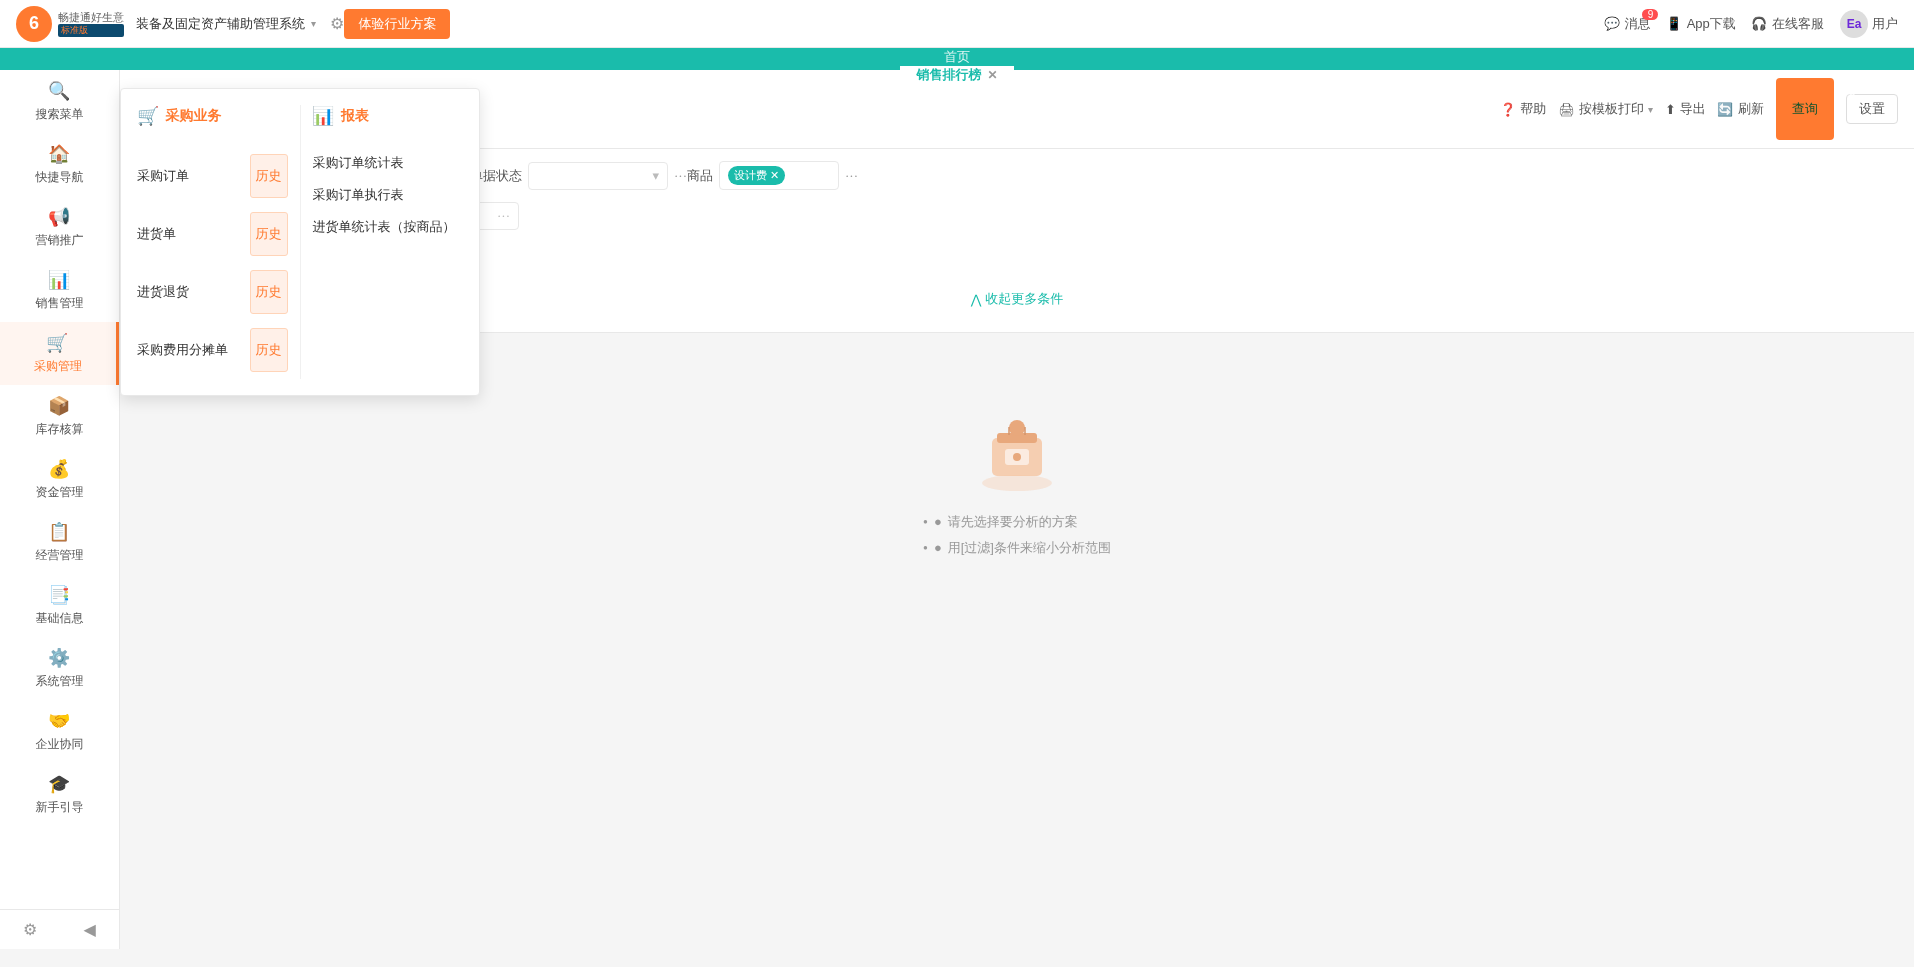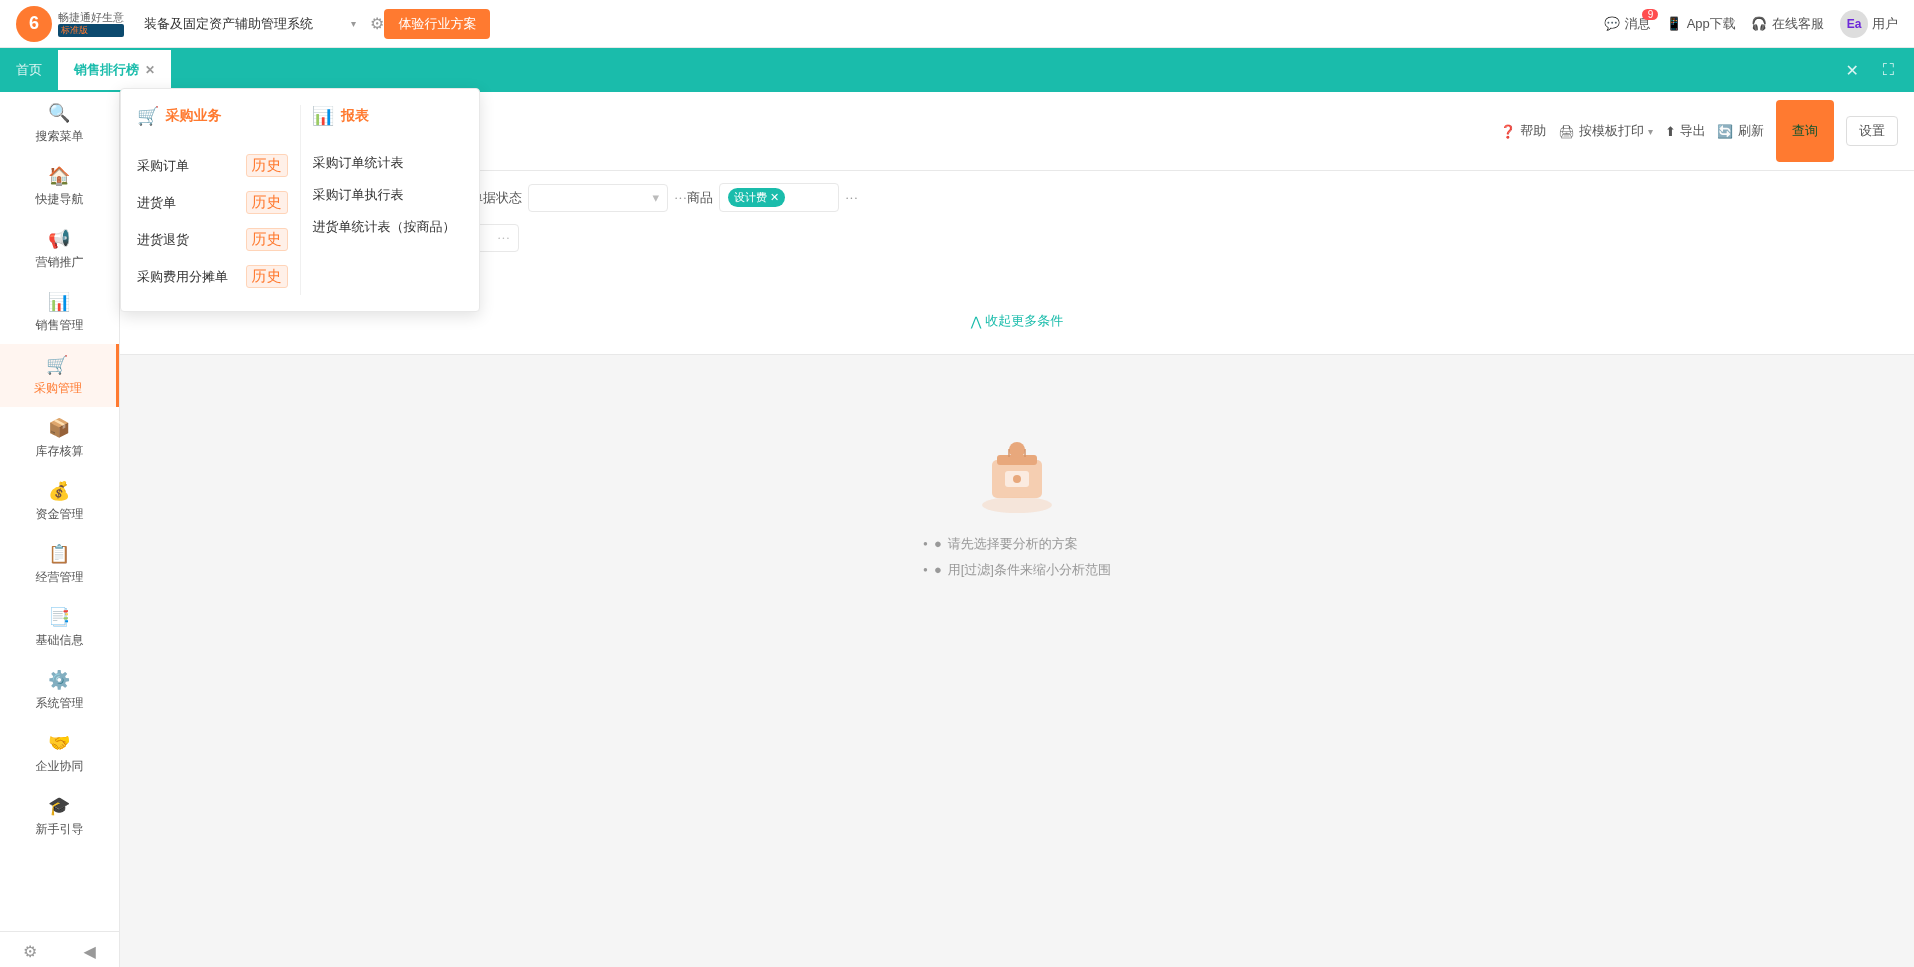--- a/index.html
+++ b/index.html
@@ -4,32 +4,32 @@
   <style>
     * { margin: 0; padding: 0; box-sizing: border-box; }
     body { font-family: "Microsoft YaHei", "PingFang SC", sans-serif; font-size: 13px; background: #f5f5f5; color: #333; width: 1914px; min-height: 967px; overflow-x: hidden; }
 
     
     .topbar { height: 48px; background: #fff; display: flex; align-items: center; padding: 0 16px; border-bottom: 1px solid #e8e8e8; position: relative; z-index: 100; }
     .topbar-logo { display: flex; align-items: center; width: 120px; }
     .logo-icon { width: 36px; height: 36px; background: #ff7a30; border-radius: 50%; display: flex; align-items: center; justify-content: center; color: white; font-size: 18px; font-weight: bold; }
     .logo-text { margin-left: 6px; font-size: 11px; color: #666; line-height: 1.3; }
     .logo-badge { font-size: 9px; color: #ff7a30; background: #0c4a6e; padding: 1px 3px; border-radius: 2px; }
-    .topbar-title { display: flex; align-items: center; margin-left: 8px; color: #333; font-size: 13px; gap: 32px; }
+    .topbar-title { display: flex; align-items: center; color: #333; font-size: 13px; }
     .topbar-title span { margin-right: 6px; }
     .topbar-arrow { font-size: 10px; color: #999; }
     .topbar-settings { margin-left: 8px; color: #999; font-size: 16px; cursor: pointer; }
     .topbar-btn { background: #ff7a30; color: white; border: none; padding: 6px 14px; border-radius: 4px; cursor: pointer; font-size: 13px; }
     .topbar-right { margin-left: auto; display: flex; align-items: center; gap: 16px; }
     .topbar-right-item { display: flex; align-items: center; gap: 4px; color: #555; font-size: 13px; cursor: pointer; position: relative; }
     .badge { background: #ff4d4f; color: white; font-size: 10px; border-radius: 10px; padding: 0 4px; min-width: 16px; text-align: center; position: absolute; top: -6px; right: -8px; }
     .user-avatar { width: 28px; height: 28px; background: #ddd; border-radius: 50%; display: flex; align-items: center; justify-content: center; font-size: 12px; color: #6d28d9; font-weight: bold; }
 
     
-    .nav-tabs { height: 44px; background: #1abcab; display: flex; align-items: center; padding: 0 0; position: relative; z-index: 50; }
+    .nav-tabs { height: 22px; background: #1abcab; display: flex; align-items: center; padding: 0 0; position: relative; z-index: 50; flex-direction: column; }
     .nav-tab { padding: 0 16px; height: 40px; display: flex; align-items: center; font-size: 13px; cursor: pointer; color: rgba(255,255,255,0.85); }
     .nav-tab.active { background: #fff; color: #1abcab; font-weight: bold; }
     .nav-tab .close-icon { margin-left: 6px; font-size: 12px; color: #999; }
     .nav-close-all { margin-left: auto; padding: 0 12px; color: rgba(255,255,255,0.85); font-size: 16px; cursor: pointer; display: flex; align-items: center; gap: 8px; }
     .nav-expand { color: rgba(255,255,255,0.85); font-size: 16px; cursor: pointer; padding: 0 8px; }
 
     
     .layout { display: flex; height: calc(967px - 88px); }
     .sidebar { width: 120px; background: #fff; border-right: 1px solid #e8e8e8; flex-shrink: 0; position: relative; z-index: 200; }
     .sidebar-item { display: flex; flex-direction: column; align-items: center; padding: 10px 0; cursor: pointer; color: #555; font-size: 12px; gap: 4px; }
@@ -63,21 +63,21 @@
     .empty-text { color: #999; font-size: 13px; line-height: 2; }
     .empty-text li { list-style: none; display: flex; align-items: center; gap: 6px; }
     .empty-text li::before { content: "●"; font-size: 8px; }
 
     
     .dropdown-menu { position: absolute; left: 120px; top: 88px; background: white; border: 1px solid #e8e8e8; border-radius: 4px; box-shadow: 0 4px 16px rgba(0,0,0,0.12); z-index: 1000; display: flex; width: 360px; padding: 16px; gap: 0; }
     .dropdown-col { flex: 1; }
     .dropdown-col-title { display: flex; align-items: center; gap: 6px; color: #ff7a30; font-size: 14px; font-weight: bold; margin-bottom: 12px; padding-bottom: 8px; }
     .dropdown-col-title .col-icon { font-size: 18px; }
     .dropdown-item { display: flex; align-items: center; justify-content: space-between; padding: 7px 0; color: #333; font-size: 13px; cursor: pointer; }
-    .history-badge { background: #fff0e8; color: #ff7a30; border: 1px solid #ffd4b8; font-size: 15px; padding: 1px 5px; border-radius: 3px; }
+    .history-badge { background: #fff0e8; color: #ff7a30; border: 1px solid #ffd4b8; font-size: 13px; padding: 12px 5px; border-radius: 3px; }
     .divider-v { width: 1px; background: #f0f0f0; margin: 0 12px; }
 
     
     .print-arrow { font-size: 10px; color: #999; }
   </style>
 </head>
 <body>
 
 <div class="topbar">
   <div class="topbar-logo">

